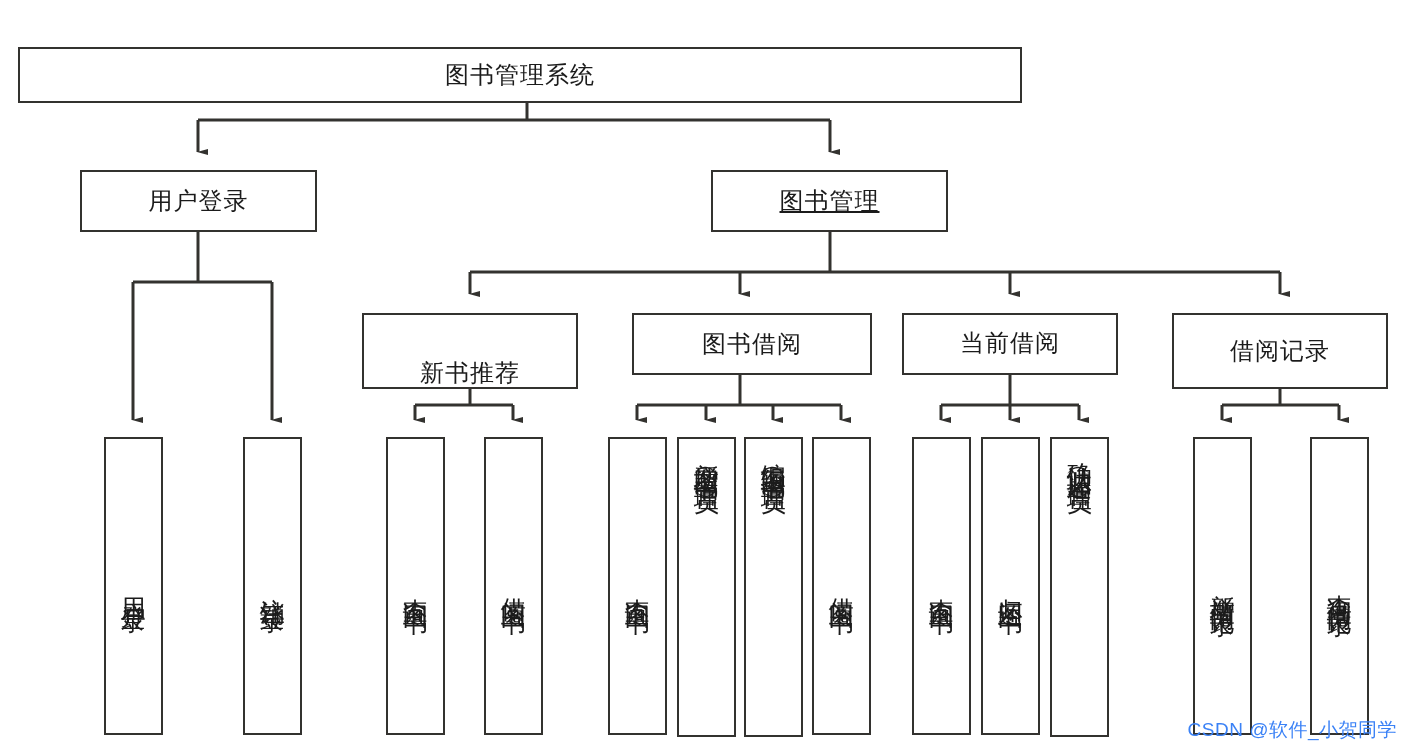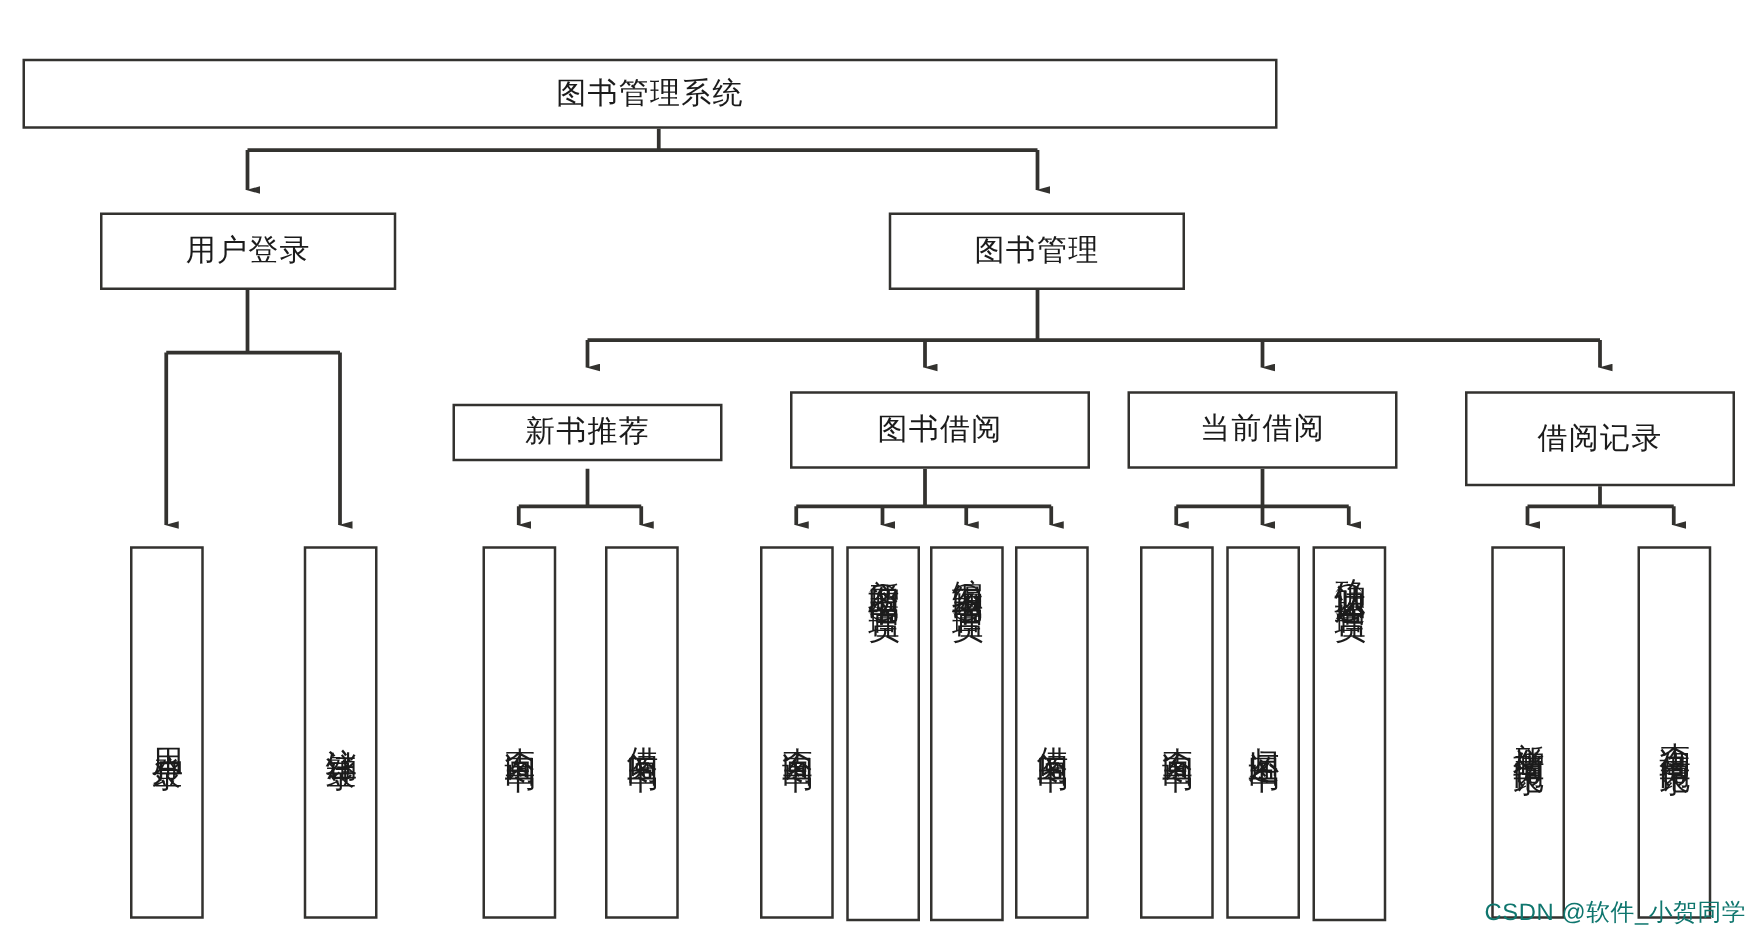--- a/index.html
+++ b/index.html
@@ -30,21 +30,21 @@
     letter-spacing:4px;
     white-space:normal;
   }
   .node.leaf{ align-items:center; }
   .node.leaf.toppad{ align-items:flex-start; padding-top:4px; }
   #watermark{
     position:absolute;
     right:8px;
     bottom:4px;
     font-size:19px;
-    color:#0f766e;
+    color:#3b82f6;
     white-space:nowrap;
     letter-spacing:0.5px;
     text-align:center;
   }
 </style>
 </head>
 <body>
 
 <div id="canvas">
 
@@ -98,25 +98,25 @@
     </g>
   </svg>
 
   <div class="node" style="left:18px;top:24px;width:1004px;height:56px;margin-top:23px;">
     <span class="lbl">图书管理系统</span>
   </div>
 
   <div class="node" style="left:80px;top:170px;width:237px;height:62px;">
     <span class="lbl">用户登录</span>
   </div>
-  <div class="node" style="left:711px;top:170px;width:237px;height:62px;">
+  <div class="node" style="left:711px;top:170px;width:237px;height:62px;text-decoration:underline;">
     <span class="lbl">图书管理</span>
   </div>
 
-  <div class="node" style="left:362px;top:323px;width:216px;height:46px;">
+  <div class="node" style="left:362px;top:313px;width:216px;height:76px;align-items:flex-end;">
     <span class="lbl">新书推荐</span>
   </div>
   <div class="node" style="left:632px;top:313px;width:240px;height:62px;">
     <span class="lbl">图书借阅</span>
   </div>
   <div class="node" style="left:902px;top:313px;width:216px;height:62px;font-family:Liberation Serif, serif;">
     <span class="lbl">当前借阅</span>
   </div>
   <div class="node" style="left:1172px;top:313px;width:216px;height:76px;">
     <span class="lbl">借阅记录</span>

